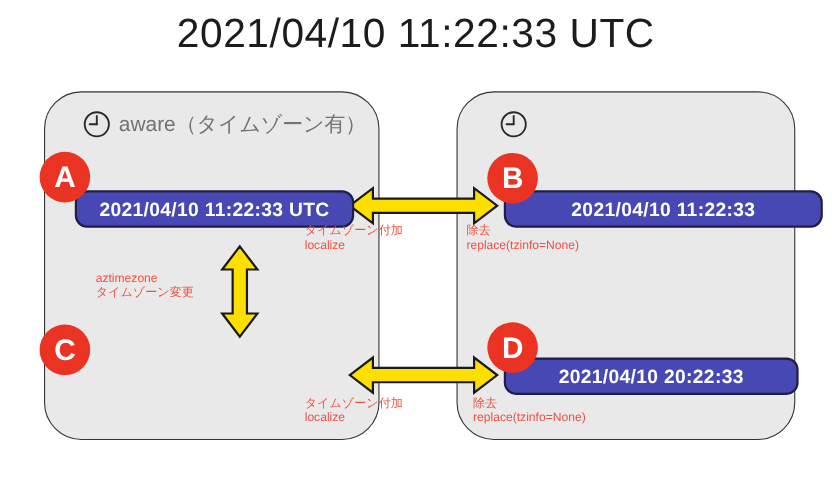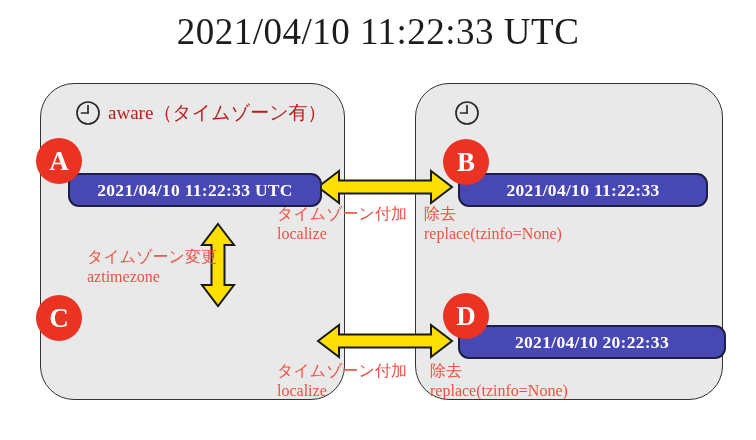--- a/index.html
+++ b/index.html
@@ -1,63 +1,63 @@
 <!DOCTYPE html>
 <html style="--node-fill: #4848b4; --node-border: #1e1e46; --badge-fill: #ea3323; --label-text: #ee5142; --arrow-fill: #ffdf00; --arrow-stroke: #1a1a1a; --panel-fill: #e9e9e9; --panel-border: #333333;"><head>
 <meta charset="utf-8">
 <style>
   html,body{margin:0;padding:0;background:#ffffff;}
   .stage{
     position:relative;width:756px;height:440px;overflow:hidden;
-    font-family:Liberation Serif, serif;
+    font-family:Liberation Sans, sans-serif;
     background:#ffffff;
   }
   .title{
     position:absolute;left:0;top:10px;width:756px;text-align:center;
     font-size:37px;font-weight:500;color:#1c1c1c;letter-spacing:.5px;
   }
   .panel{
     position:absolute;top:83px;height:317px;box-sizing:border-box;
     background:var(--panel-fill);border:1.5px solid var(--panel-border);
     border-radius:34px;z-index:1;
   }
   .panel-aware{left:40px;width:305px;}
   .panel-native{left:415px;width:308px;}
   .panel-header{
     display:flex;align-items:center;gap:7px;margin:16px 0 0 34px;
-    font-size:19px;color:#b91c1c;
+    font-size:19px;color:#737373;
   }
   .panel-native .panel-header{margin-left:38px;}
   .clock{width:26px;height:26px;flex:0 0 auto;}
   .clock circle{fill:none;stroke:#2a2a2a;stroke-width:1.7;}
   .clock line{stroke:#2a2a2a;stroke-width:1.7;stroke-linecap:round;}
   .arrows{position:absolute;left:0;top:0;width:756px;height:440px;z-index:2;pointer-events:none;}
   .arrow{fill:var(--arrow-fill);stroke:var(--arrow-stroke);stroke-width:2;stroke-linejoin:miter;}
   .node{
     position:absolute;height:34px;box-sizing:border-box;z-index:3;
     background:var(--node-fill);border:2px solid var(--node-border);
     border-radius:11px;color:#ffffff;font-weight:bold;font-size:17.5px;
     display:flex;align-items:center;justify-content:center;letter-spacing:.3px;
   }
   .node-a{left:68px;top:173px;width:254px;}
-  .node-b{left:458px;top:173px;width:250px;}
+  .node-b{left:458px;top:173px;width:290px;}
   .node-c{left:68px;top:325px;width:254px;}
   .node-d{left:458px;top:325px;width:268px;}
   .badge{
     position:absolute;width:46px;height:46px;border-radius:50%;z-index:4;
     background:var(--badge-fill);color:#ffffff;font-weight:bold;font-size:27px;
     display:flex;align-items:center;justify-content:center;
   }
   .badge-a{left:36px;top:138px;}
   .badge-b{left:443px;top:139px;}
   .badge-c{left:36px;top:295px;}
   .badge-d{left:443px;top:293px;}
   .note{
     position:absolute;z-index:5;color:var(--label-text);
-    font-size:16px;line-height:1.22;white-space:nowrap;
+    font-size:11px;line-height:1.22;white-space:nowrap;
   }
   .note span{display:block;}
   .note-localize-top{left:277px;top:204px;}
   .note-replace-top{left:424px;top:204px;}
   .note-astimezone{left:87px;top:247px;}
   .note-localize-bottom{left:277px;top:361px;}
   .note-replace-bottom{left:430px;top:361px;}
 </style>
 </head>
 <body>
@@ -104,22 +104,22 @@
 
   <div class="note note-localize-top">
     <span>タイムゾーン付加</span>
     <span>localize</span>
   </div>
   <div class="note note-replace-top">
     <span>除去</span>
     <span>replace(tzinfo=None)</span>
   </div>
   <div class="note note-astimezone">
+    <span>aztimezone</span>
     <span>タイムゾーン変更</span>
-    <span>aztimezone</span>
   </div>
   <div class="note note-localize-bottom">
     <span>タイムゾーン付加</span>
     <span>localize</span>
   </div>
   <div class="note note-replace-bottom">
     <span>除去</span>
     <span>replace(tzinfo=None)</span>
   </div>
 

